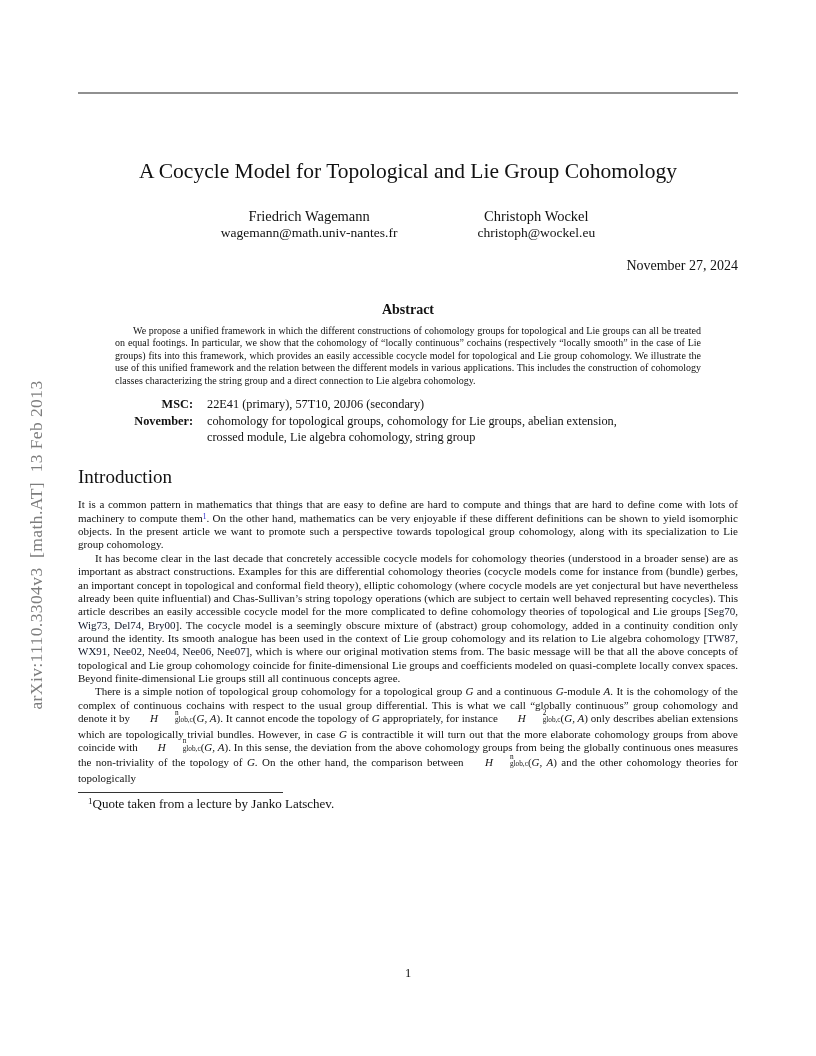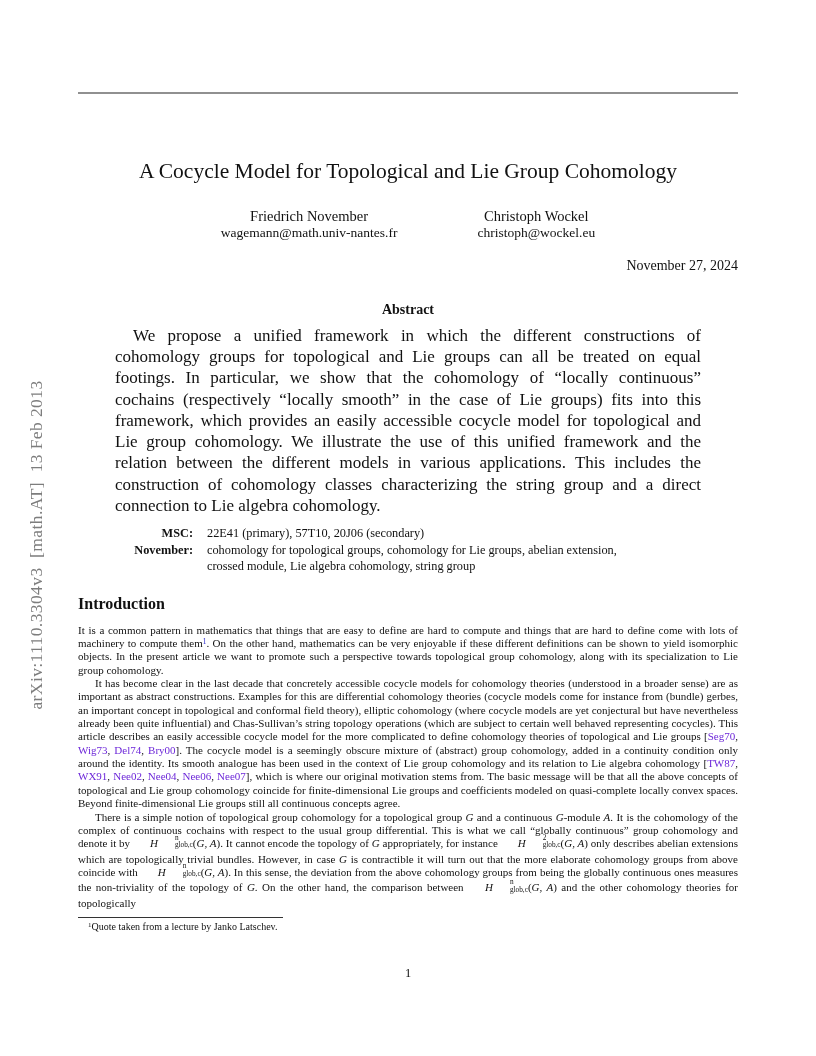--- a/index.html
+++ b/index.html
@@ -14,57 +14,57 @@
   }
   .content{position:absolute;left:66px;top:0;width:660px;margin-left:12px;}
   .toprule{border-top:2px solid #909090;margin-top:92px;height:0;}
   .title{font-size:21.5px;font-weight:400;text-align:center;margin:64px 0 0 0;line-height:1.25;}
   .authors{display:flex;justify-content:center;gap:80px;margin-top:22px;}
   .author{text-align:center;}
   .author-name{font-size:14.5px;line-height:1.25;}
   .author-email{font-size:13.5px;line-height:1.25;}
   .date{text-align:right;margin-top:16px;font-size:14px;}
   .abs-head{text-align:center;font-weight:bold;font-size:14px;margin-top:28px;}
-  .abstract{margin:7px 37px 0 37px;font-size:17px;line-height:1.25;text-align:justify;text-indent:18px;font-family:Liberation Serif, serif;}
+  .abstract{margin:7px 37px 0 37px;font-size:10px;line-height:1.25;text-align:justify;text-indent:18px;font-family:Liberation Serif, serif;}
   .meta{margin:10px 37px 0 35px;font-size:12.3px;line-height:1.28;display:grid;grid-template-columns:80px 1fr;column-gap:14px;row-gap:1px;}
   .meta-label{font-weight:bold;text-align:right;font-family:Liberation Serif, serif;}
   .meta-value{max-width:448px;}
-  .sec-head{font-size:16px;font-weight:bold;margin-top:20px;line-height:1.2;}
+  .sec-head{font-size:19px;font-weight:normal;margin-top:20px;line-height:1.2;}
   .para{font-size:11px;line-height:1.215;text-align:justify;margin:0;}
   .para.first{margin-top:10px;}
   .para.indent{text-indent:17px;}
-  .cite{color:#6d28d9;}
+  .cite{color:#0f172a;}
   .supcite{color:#2222cc;font-size:68%;vertical-align:0.45em;line-height:0;}
   .mvar{font-style:italic;}
   .mstack{display:inline-flex;align-items:flex-start;}
   .mbase{font-style:italic;}
   .scripts{display:inline-flex;flex-direction:column;font-size:66%;line-height:1.06;vertical-align:-0.55em;position:relative;top:-0.35em;}
   .scr-sup{display:block;}
   .scr-sub{display:block;}
   .fn-rule{width:205px;border-top:1px solid #333;margin-top:7px;height:0;}
-  .footnote{font-size:10px;margin-top:3px;padding-left:10px;}
+  .footnote{font-size:13px;margin-top:3px;padding-left:10px;}
   .fn-marker{font-size:70%;vertical-align:0.45em;}
   .pageno{position:absolute;left:0;right:0;top:966px;text-align:center;font-size:12.5px;}
 </style>
 </head>
 <body>
 
 <div class="page">
 
   <div class="stamp">arXiv:1110.3304v3  [math.AT]  13 Feb 2013</div>
 
   <div class="content">
 
     <div class="toprule"></div>
 
     <h1 class="title">A Cocycle Model for Topological and Lie Group Cohomology</h1>
 
     <div class="authors">
       <div class="author">
-        <div class="author-name">Friedrich November</div>
+        <div class="author-name">Friedrich Wagemann</div>
         <div class="author-email">wagemann@math.univ-nantes.fr</div>
       </div>
       <div class="author">
         <div class="author-name">Christoph Wockel</div>
         <div class="author-email">christoph@wockel.eu</div>
       </div>
     </div>
 
     <div class="date">November 27, 2024</div>
 

